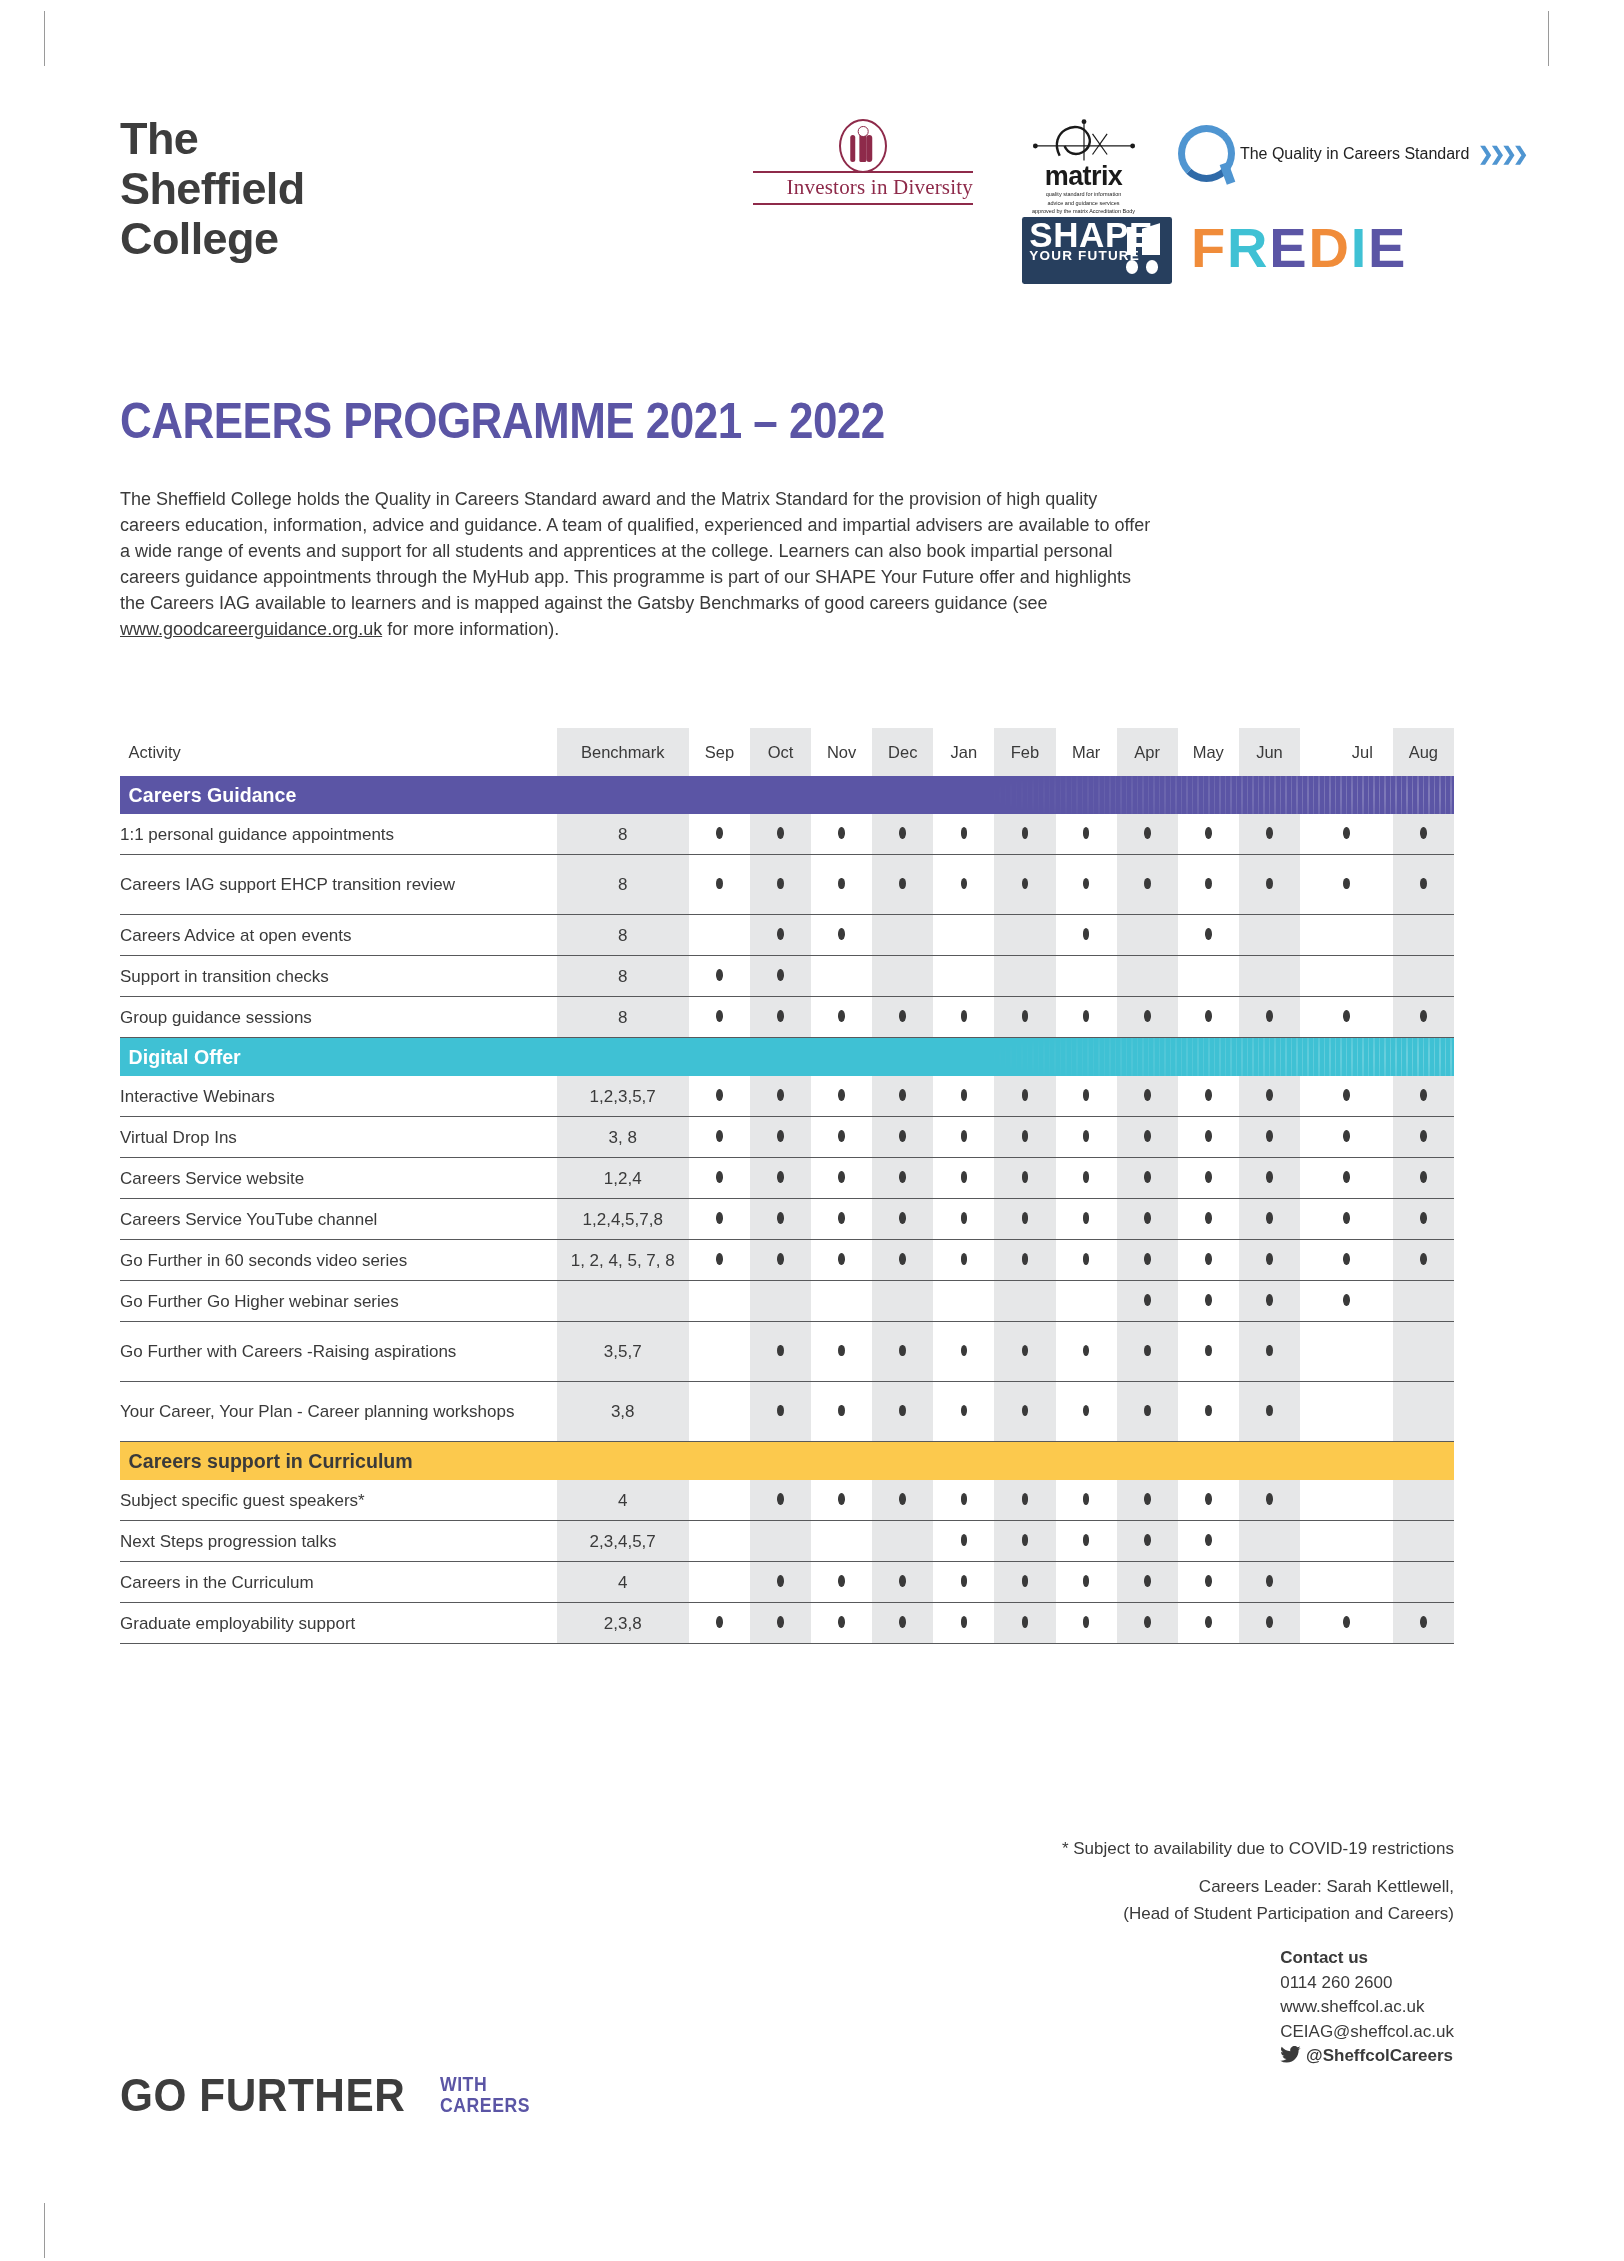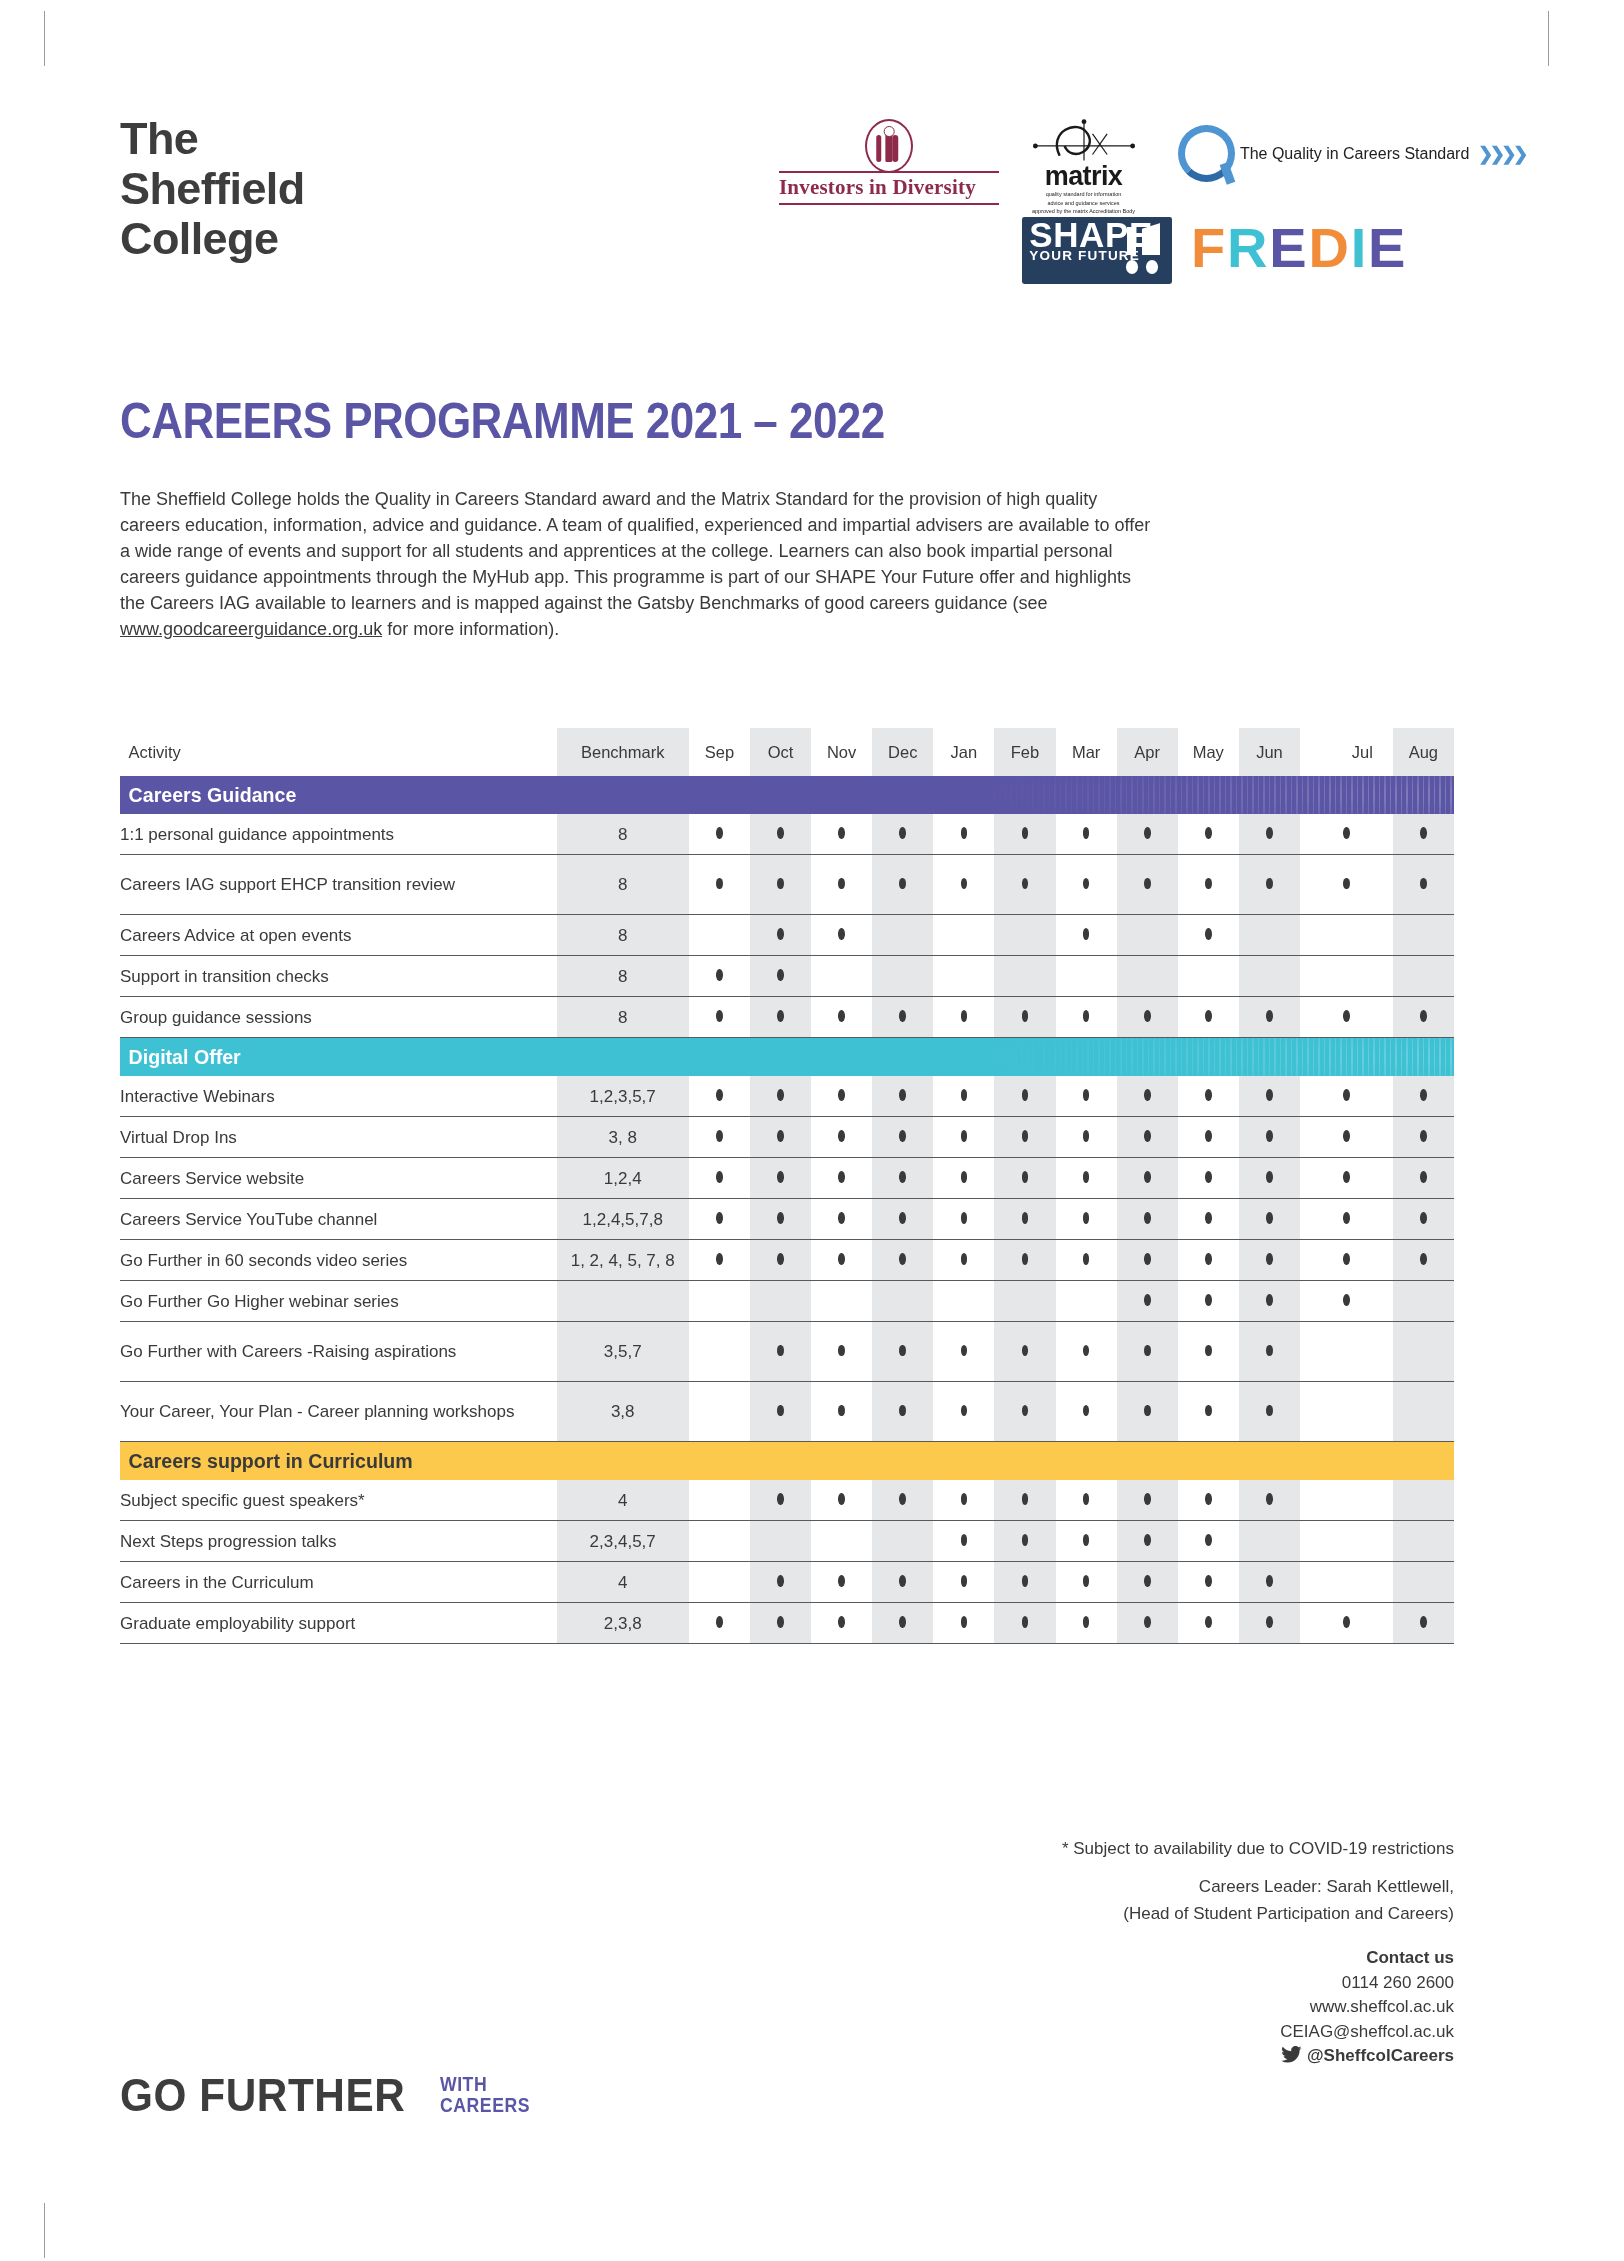--- a/index.html
+++ b/index.html
@@ -18,21 +18,21 @@
   
   .header{position:absolute;left:120px;top:114px;width:1395px;height:202px;}
   .college-name{
     position:absolute;left:0;top:0;
     font-size:45px;line-height:50px;font-weight:bold;
     color:#3d3d3d;letter-spacing:-0.6px;
   }
   .logos{position:absolute;left:624px;top:0;width:771px;height:202px;}
 
   
-  .iid{position:absolute;left:35px;top:4.9px;width:220px;text-align:left;font-weight:bold;}
+  .iid{position:absolute;left:9px;top:4.9px;width:220px;text-align:right;}
   .iid .rule{height:1.8px;background:#8e2a4a;margin:2.4px 0;}
   .iid .mark{height:50px;position:relative;}
   .iid .oval{
     position:absolute;left:50%;top:0;transform:translateX(-50%);
     width:44px;height:50px;border:2.4px solid #8e2a4a;border-radius:50%/50%;
   }
   .iid .fig{position:absolute;left:50%;top:8.6px;transform:translateX(-50%);
     width:7.3px;height:35px;background:#8e2a4a;border-radius:3.7px 3.7px 1.2px 1.2px;}
   .iid .fig.head{top:7.3px;width:8.6px;height:8.6px;border-radius:50%;background:#8e2a4a;}
   .iid .fig.s1{left:calc(50% - 10.4px);top:16px;width:5.5px;height:27px;background:#8e2a4a;border-radius:3.1px;}
@@ -120,21 +120,21 @@
   .mcell.white{background:#fff;}
   .drow td{border-bottom:1.8px solid #58595b;}
   .dot{
     display:inline-block;width:6.7px;height:11.6px;border-radius:50%;
     background:#3a3a3a;
   }
 
   
   .notes{position:absolute;right:171px;top:1835px;text-align:right;font-size:17px;line-height:27px;color:#3a3a3a;}
   .notes .gap{height:11px;}
-  .contact{position:absolute;right:171px;top:1946px;text-align:right;font-size:17px;line-height:24.5px;color:#3a3a3a;}
+  .contact{position:absolute;right:171px;top:1946px;font-size:17px;line-height:24.5px;color:#3a3a3a;}
   .contact .bold{font-weight:bold;}
   .tw{display:inline-block;vertical-align:-1.8px;margin-right:4.9px;}
 
   
   .gofurther{position:absolute;left:120px;top:2068px;display:flex;align-items:center;gap:9.8px;}
   .gofurther .big{
     font-size:46px;font-weight:bold;color:#3d3d3d;letter-spacing:0.6px;
     transform:scaleX(.92);transform-origin:left center;white-space:nowrap;
   }
   .gofurther .small{font-size:19.6px;font-weight:bold;color:#5B55A5;line-height:21px;letter-spacing:0.6px;transform:scaleX(.9);transform-origin:left center;}

